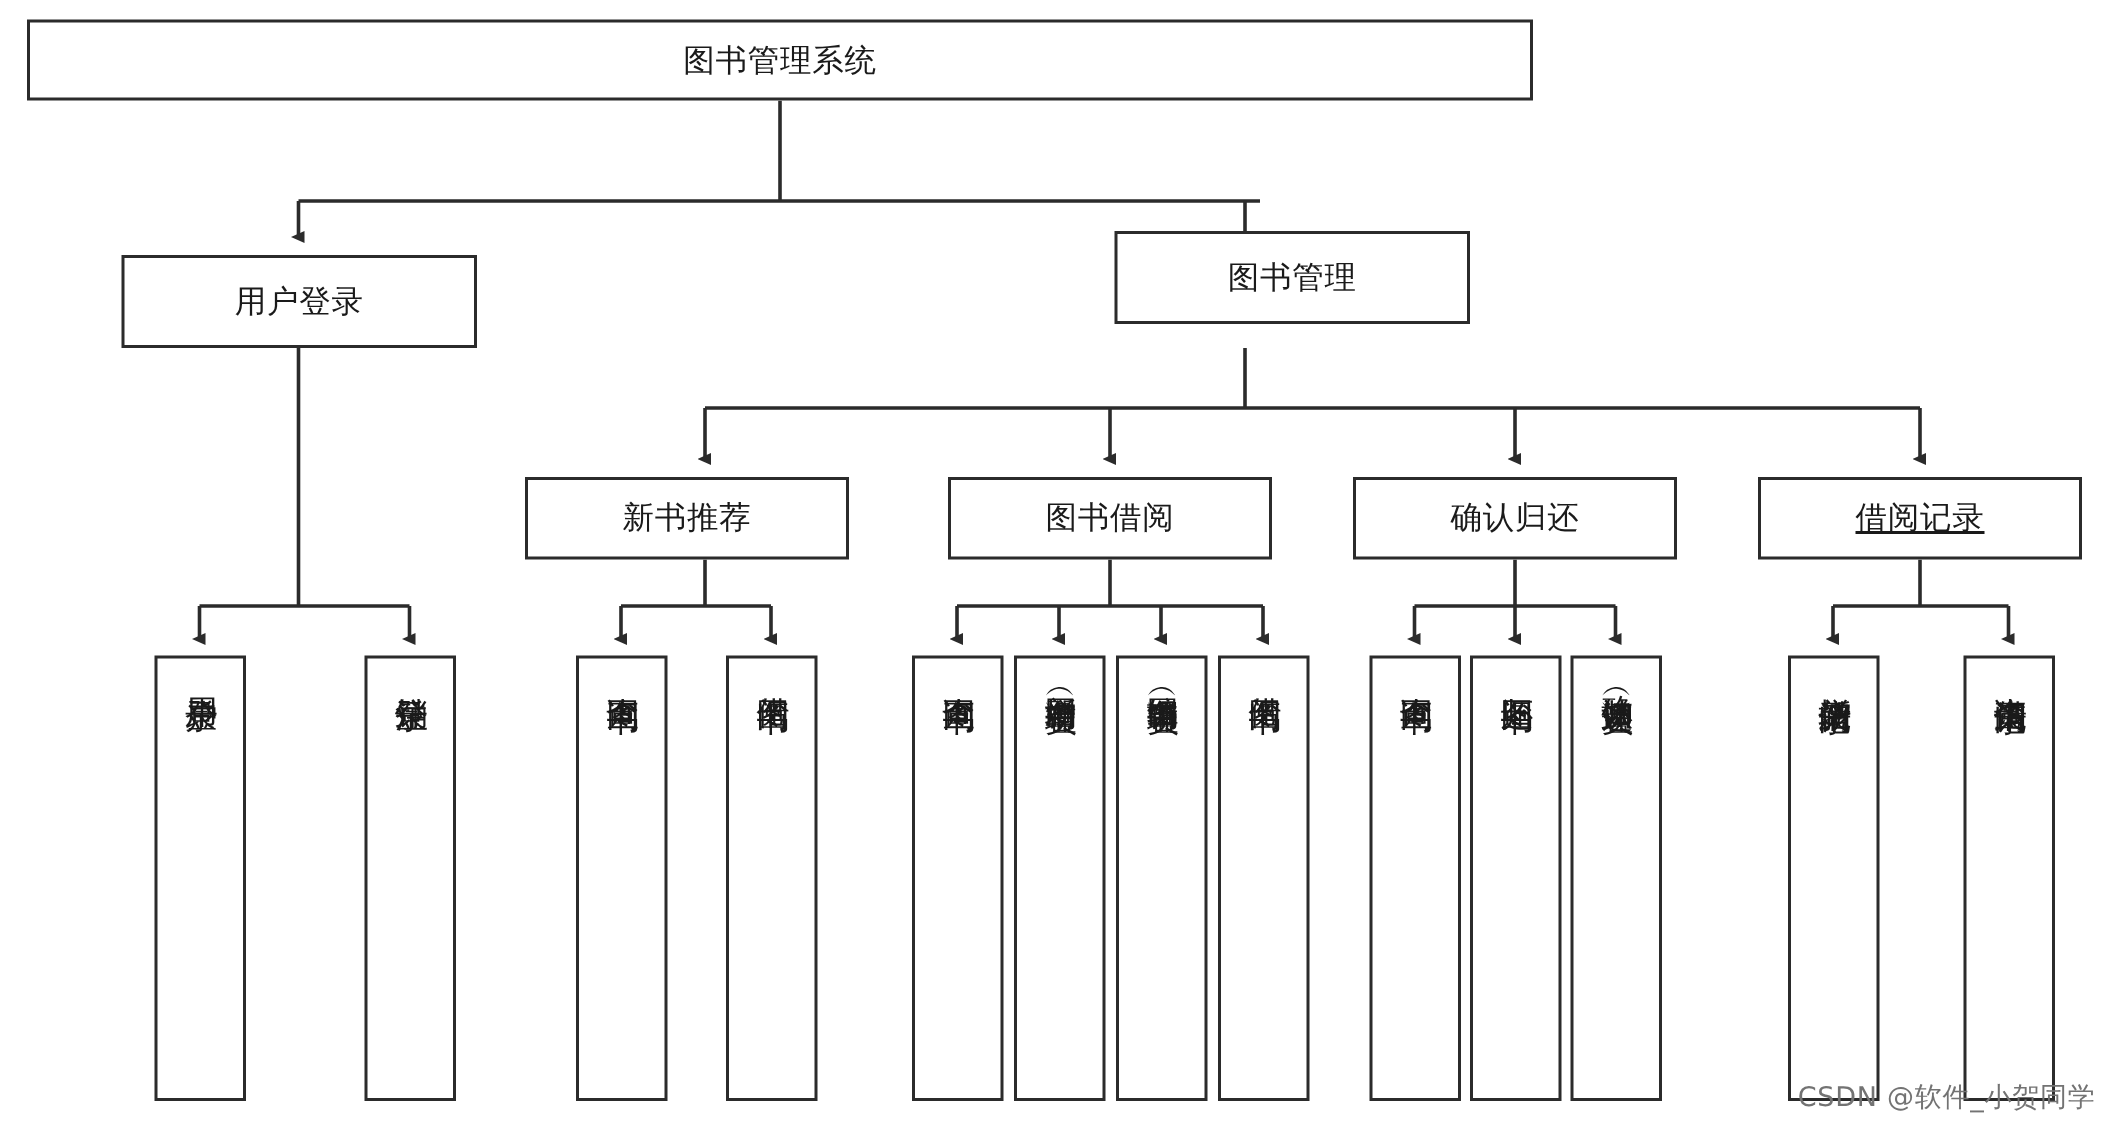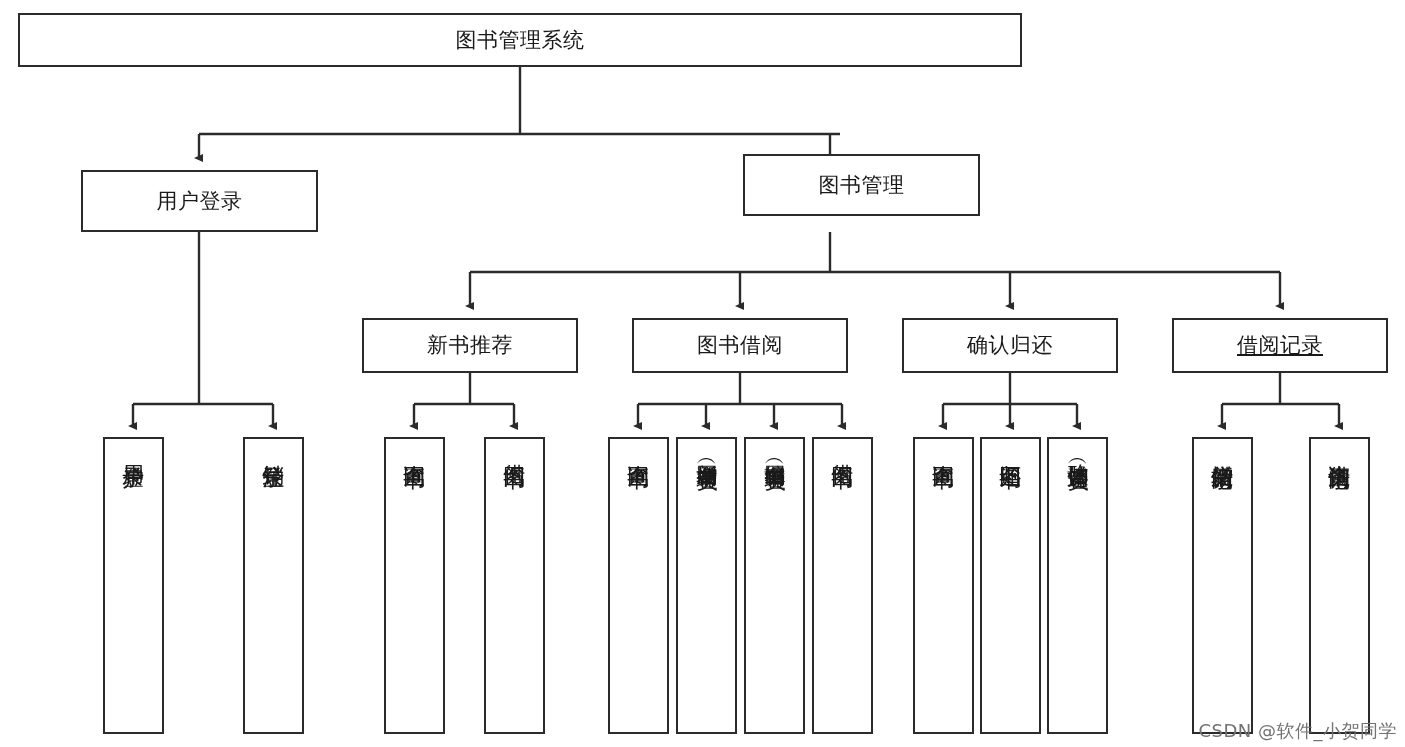--- a/index.html
+++ b/index.html
@@ -130,21 +130,21 @@
     <span class="label-h">图书管理系统</span>
   </div>
 
   <div class="node" style="left:81px; top:170px; width:237px; height:62px;">
     <span class="label-h">用户登录</span>
   </div>
   <div class="node" style="left:711px; top:154px; width:237px; height:62px;margin-left:32px;">
     <span class="label-h">图书管理</span>
   </div>
 
-  <div class="node" style="left:362px; top:318px; width:216px; height:55px;">
+  <div class="node" style="left:350px; top:318px; width:216px; height:55px;">
     <span class="label-h">新书推荐</span>
   </div>
   <div class="node" style="left:632px; top:318px; width:216px; height:55px;">
     <span class="label-h">图书借阅</span>
   </div>
   <div class="node" style="left:902px; top:318px; width:216px; height:55px;">
     <span class="label-h">确认归还</span>
   </div>
   <div class="node" style="left:1172px; top:318px; width:216px; height:55px;text-decoration:underline;">
     <span class="label-h">借阅记录</span>

